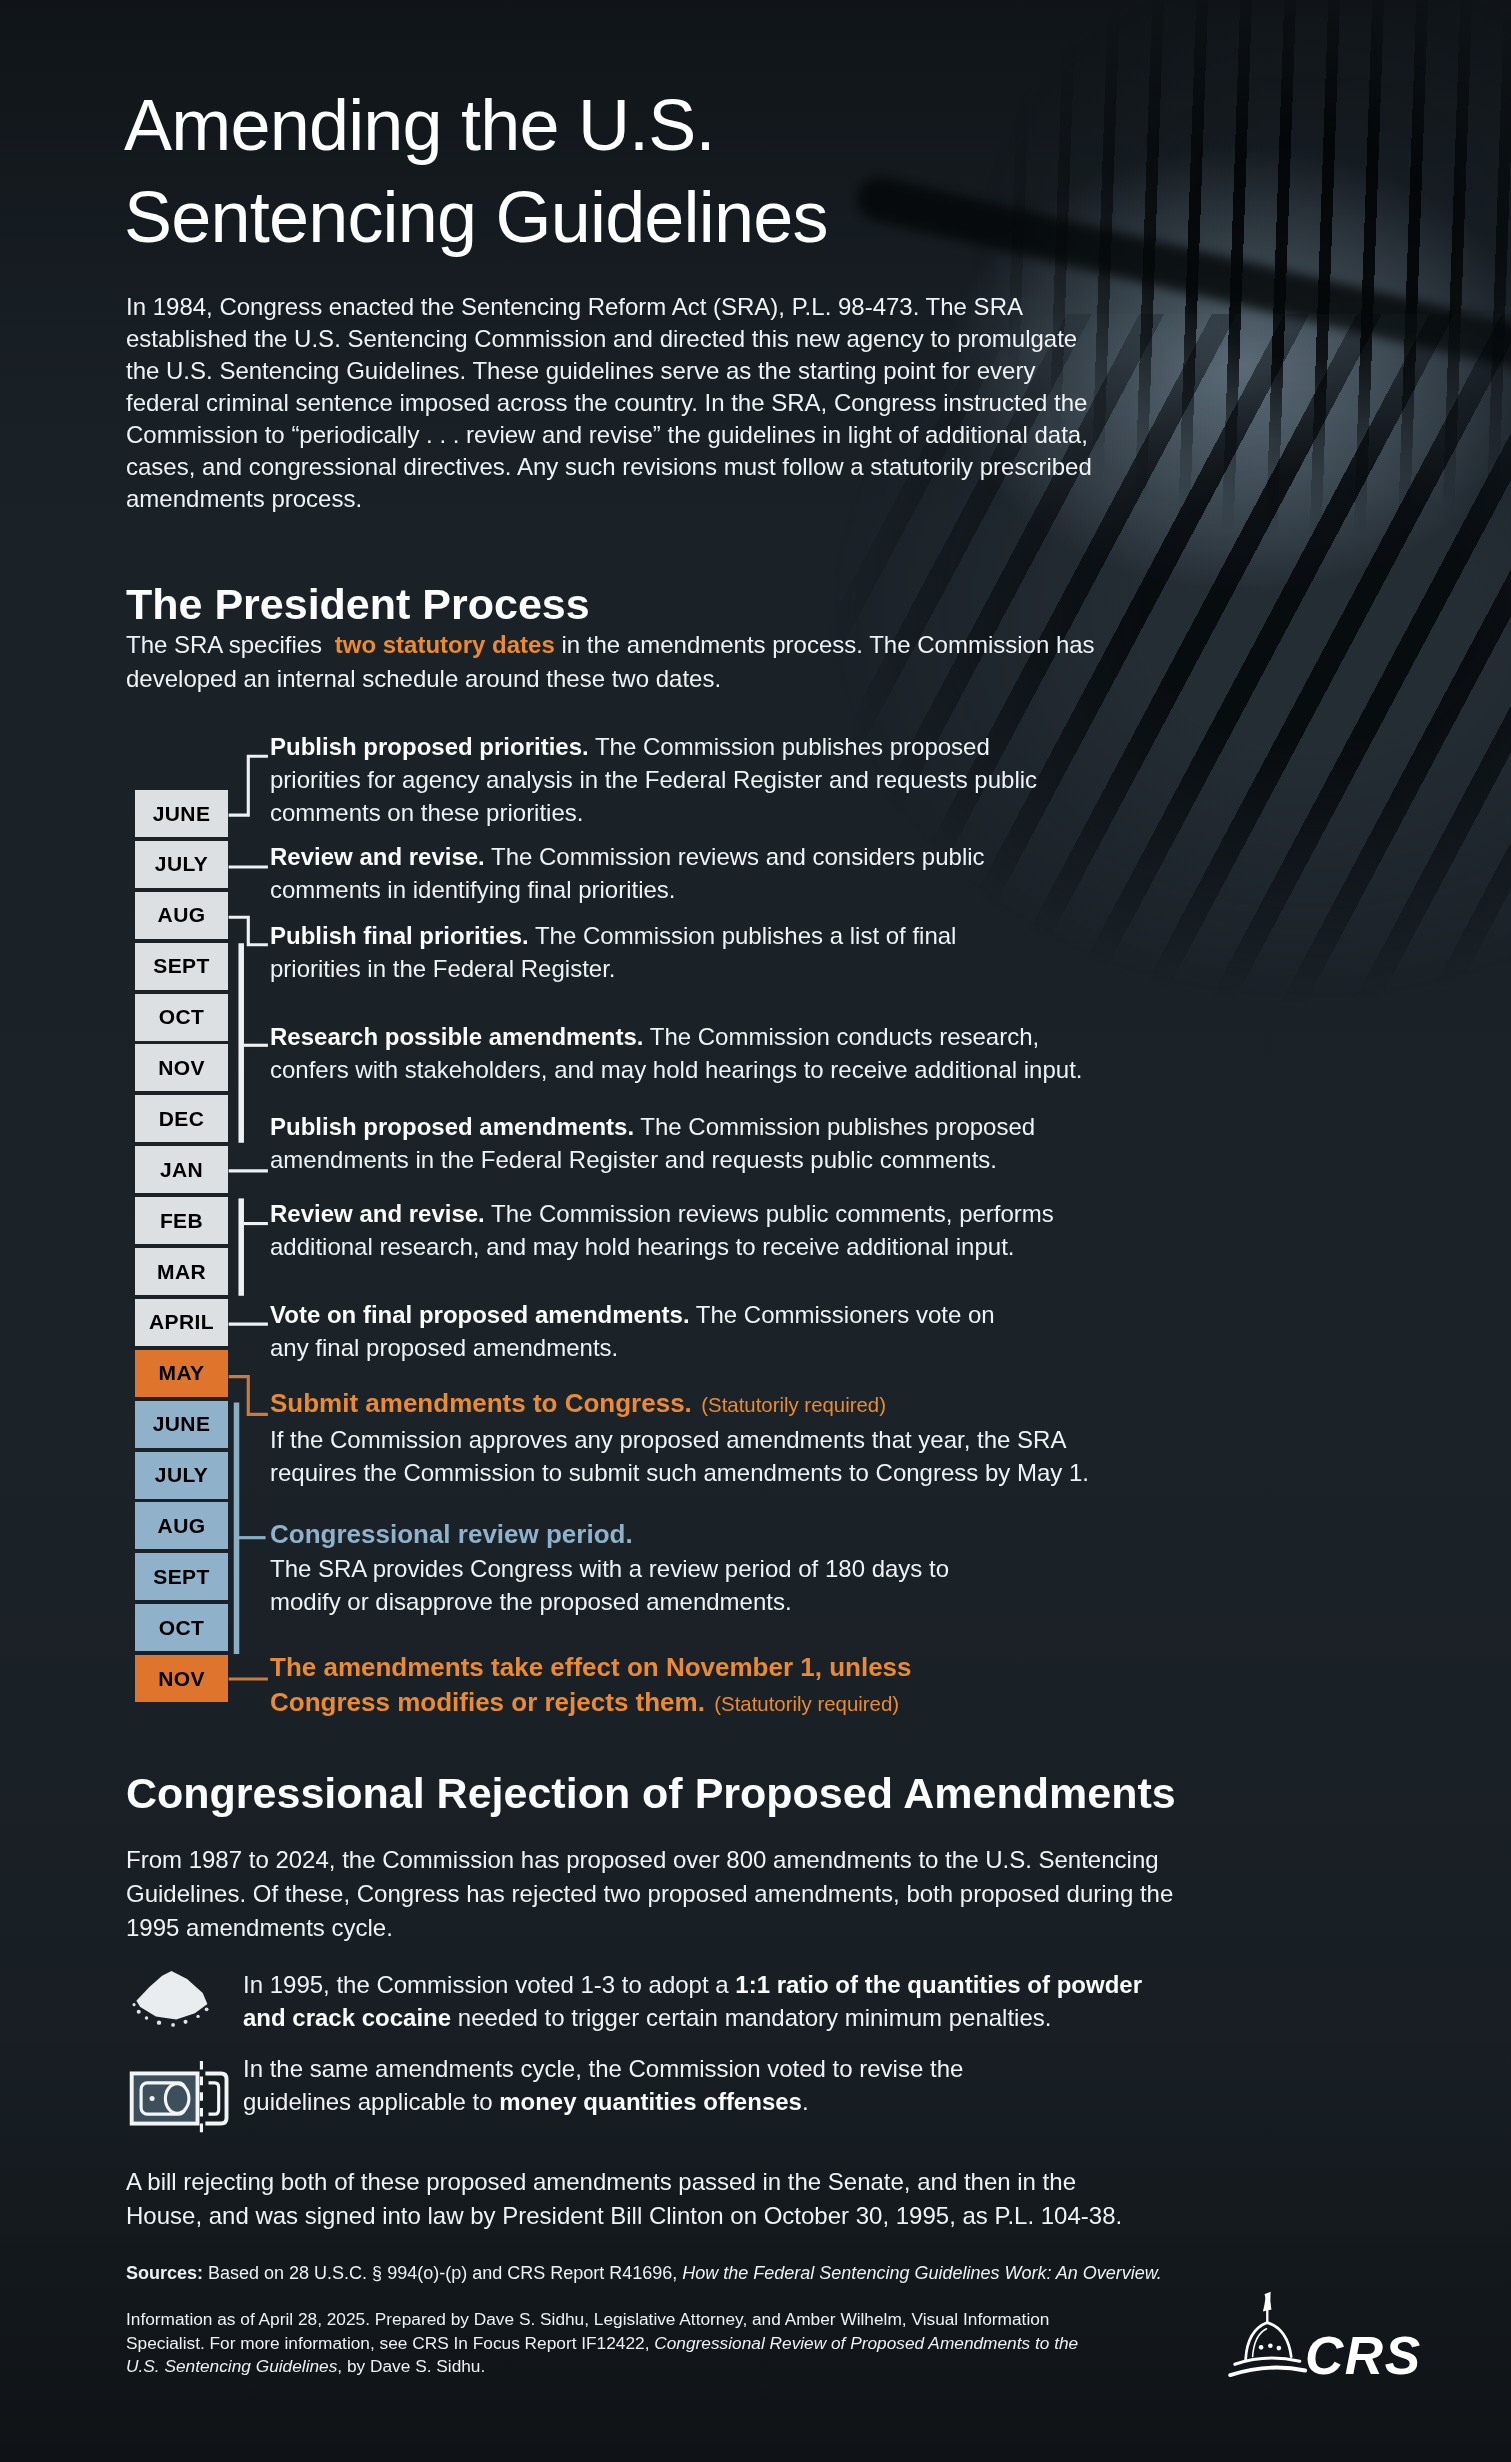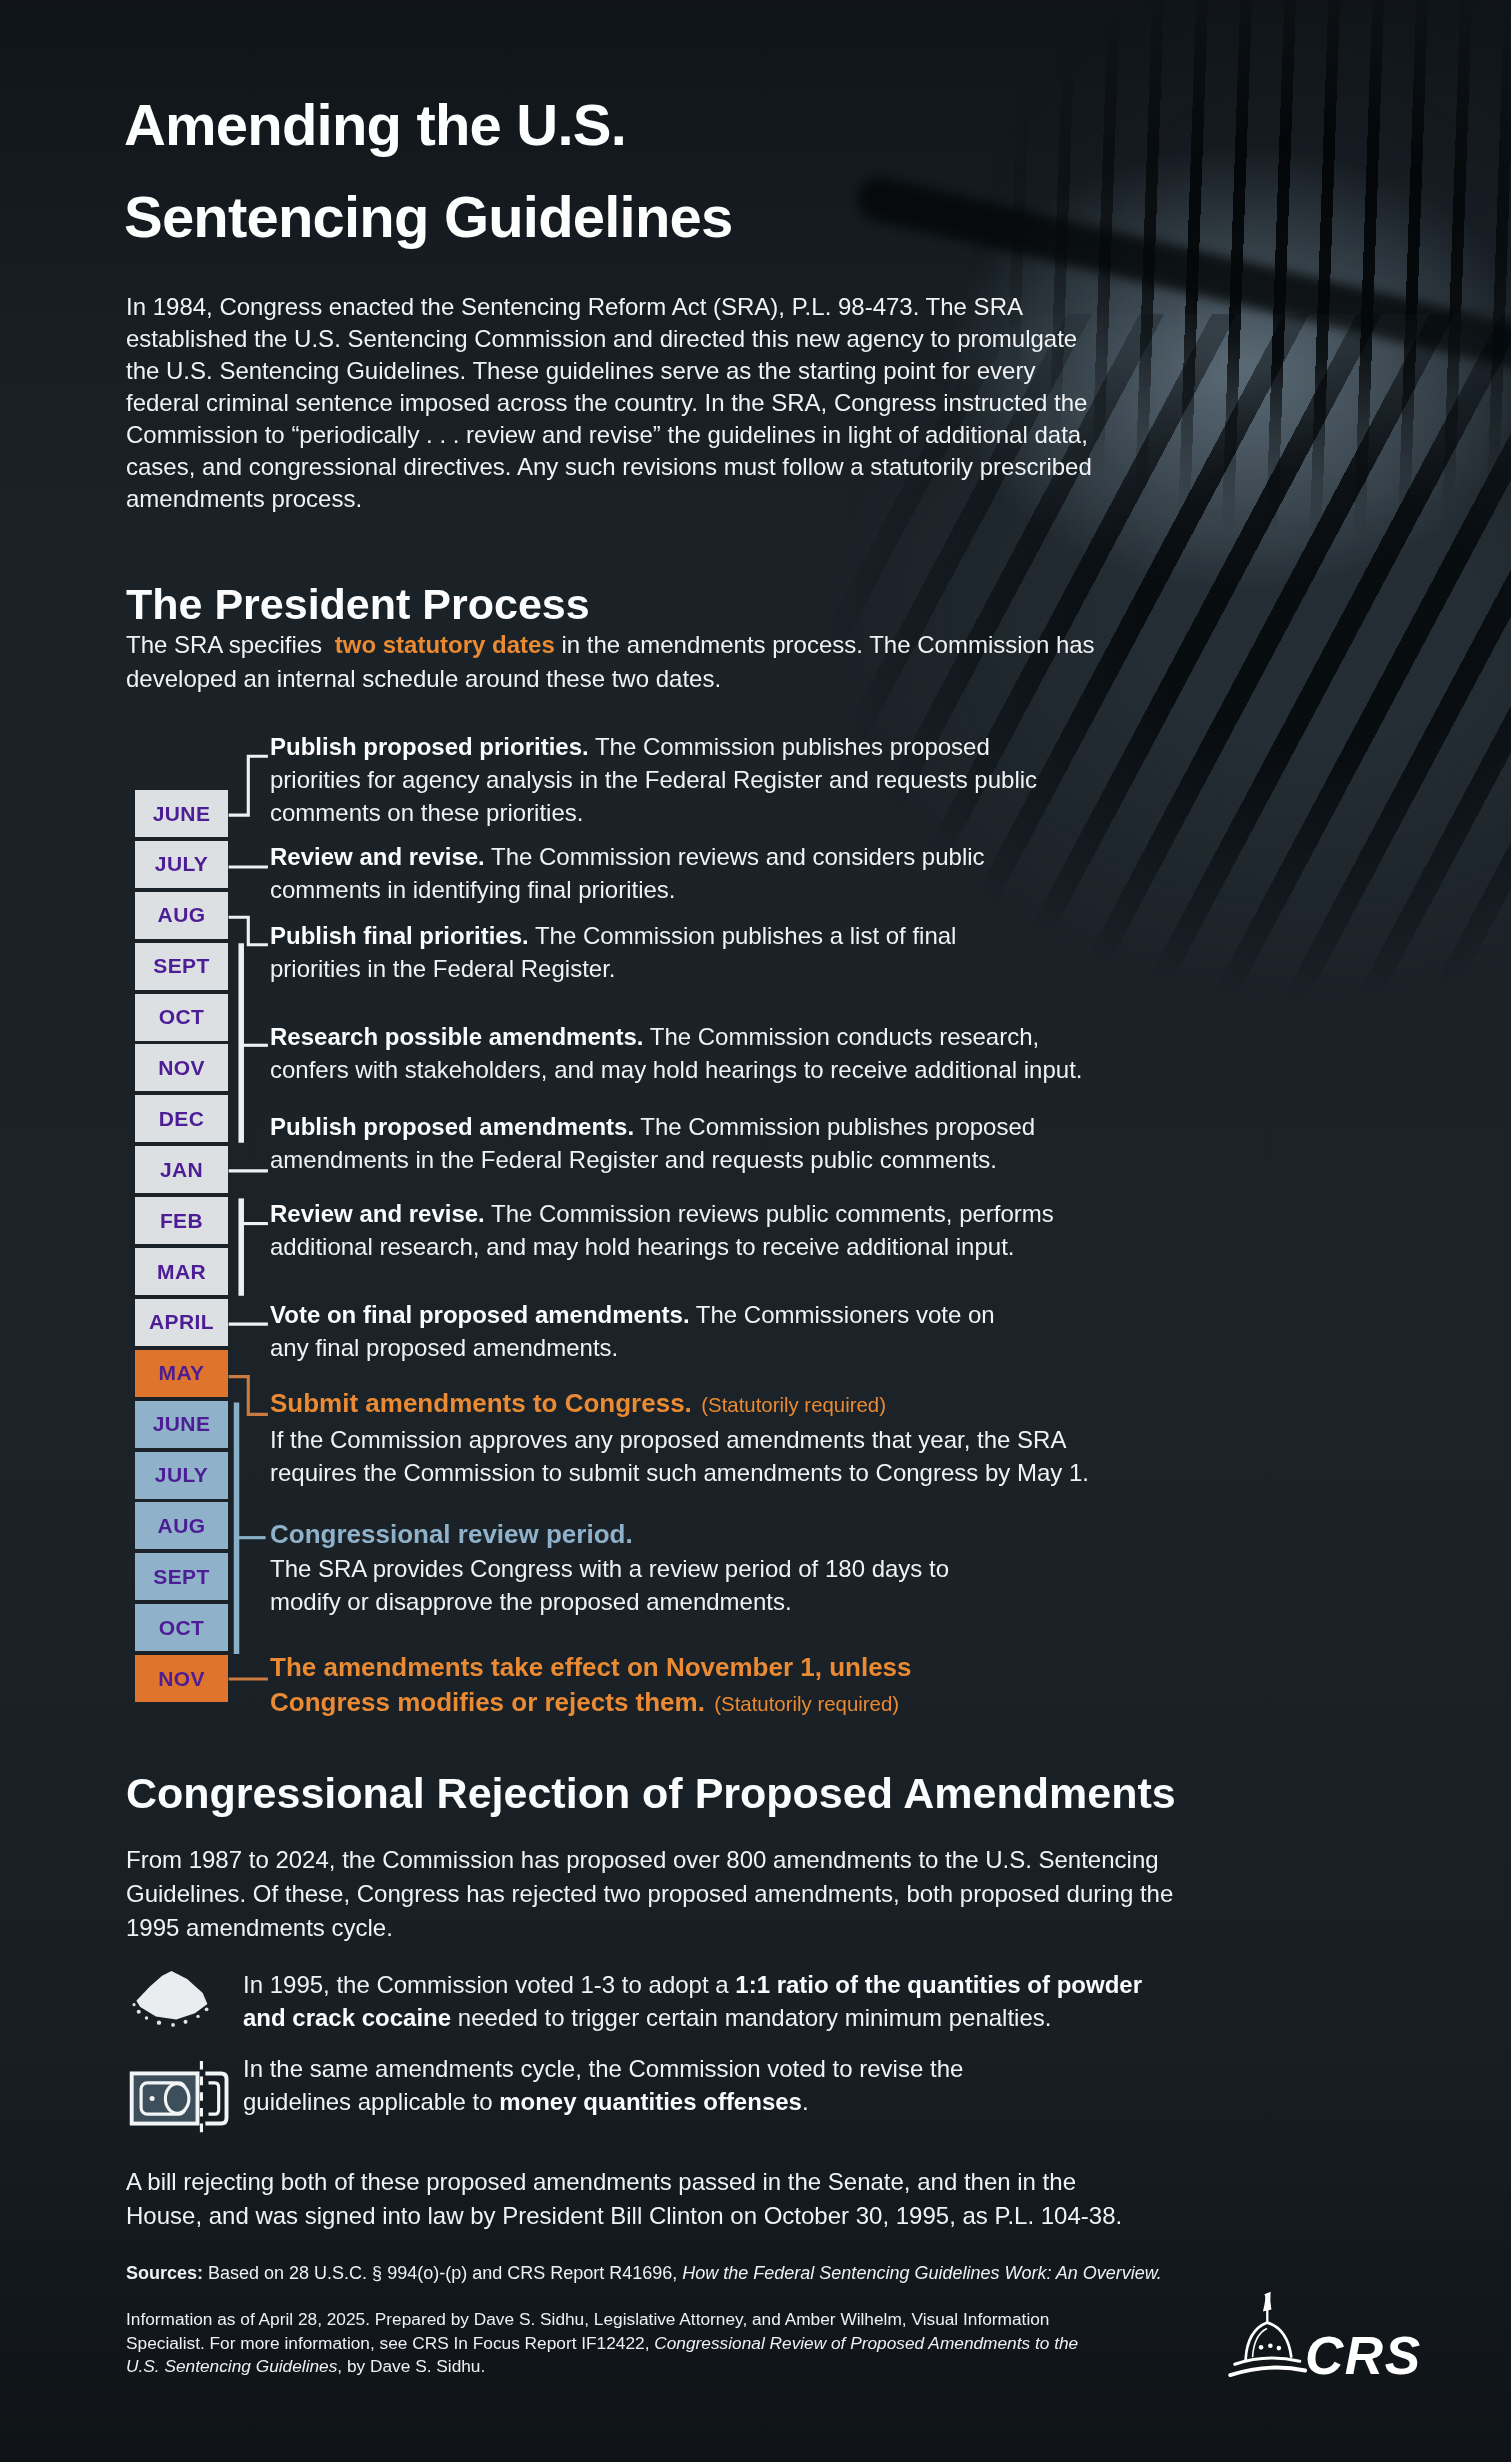--- a/index.html
+++ b/index.html
@@ -18,29 +18,29 @@
     background:rgba(4,7,9,.82);transform:rotate(13deg);border-radius:22px;filter:blur(5.5px);}
   .bg-diag{position:absolute;left:487px;top:314px;width:1025px;height:990px;
     background:repeating-linear-gradient(118deg,rgba(5,9,12,.85) 0 22px,rgba(135,155,170,.10) 22px 64px);
     -webkit-mask-image:radial-gradient(ellipse 65% 55% at 80% 30%,#000 25%,transparent 72%);
             mask-image:radial-gradient(ellipse 65% 55% at 80% 30%,#000 25%,transparent 72%);}
   .bg-vignette{position:absolute;inset:0;
     background:linear-gradient(180deg,rgba(0,0,0,.22),transparent 14%,transparent 82%,rgba(0,0,0,.32));}
   
   .abs{position:absolute;}
   .pre{white-space:pre-line;}
-  h1{margin:0;font-size:58px;line-height:92px;font-weight:bold;letter-spacing:-0.8px;color:#fdfefe;}
+  h1{margin:0;font-size:72px;line-height:92px;font-weight:normal;letter-spacing:-0.8px;color:#fdfefe;}
   h2{margin:0;font-size:43px;line-height:46px;font-weight:bold;color:#fbfcfd;}
   .body-text{font-size:24px;line-height:32px;color:#f0f3f5;}
   .lh43{line-height:34px;}
   .hl-orange{color:#ea8a33;font-weight:bold;margin-left:6px;}
   
   .month-col{position:absolute;left:135px;top:790px;display:flex;flex-direction:column;gap:3.9px;}
   .month{width:93px;height:47px;display:flex;align-items:center;justify-content:center;
-         font-size:21px;font-weight:bold;color:#4c1d95;letter-spacing:0.4px;text-align:right;}
+         font-size:21px;font-weight:bold;color:#000000;letter-spacing:0.4px;text-align:right;}
   .m-gray{background:#dde0e3;}
   .m-orange{background:#df752c;}
   .m-blue{background:#8fb2ca;}
   .connectors{position:absolute;left:0;top:0;width:1512px;height:2462px;pointer-events:none;}
   .step{position:absolute;left:270px;width:1045px;margin:0;font-size:24px;line-height:33px;
         white-space:pre-line;color:#f0f3f5;}
   .step b{font-weight:bold;color:#fafcfd;}
   .block{position:absolute;left:270px;width:1045px;}
   .block p{margin:0;}
   .block .head{font-size:26px;line-height:35px;font-weight:bold;white-space:pre-line;}

